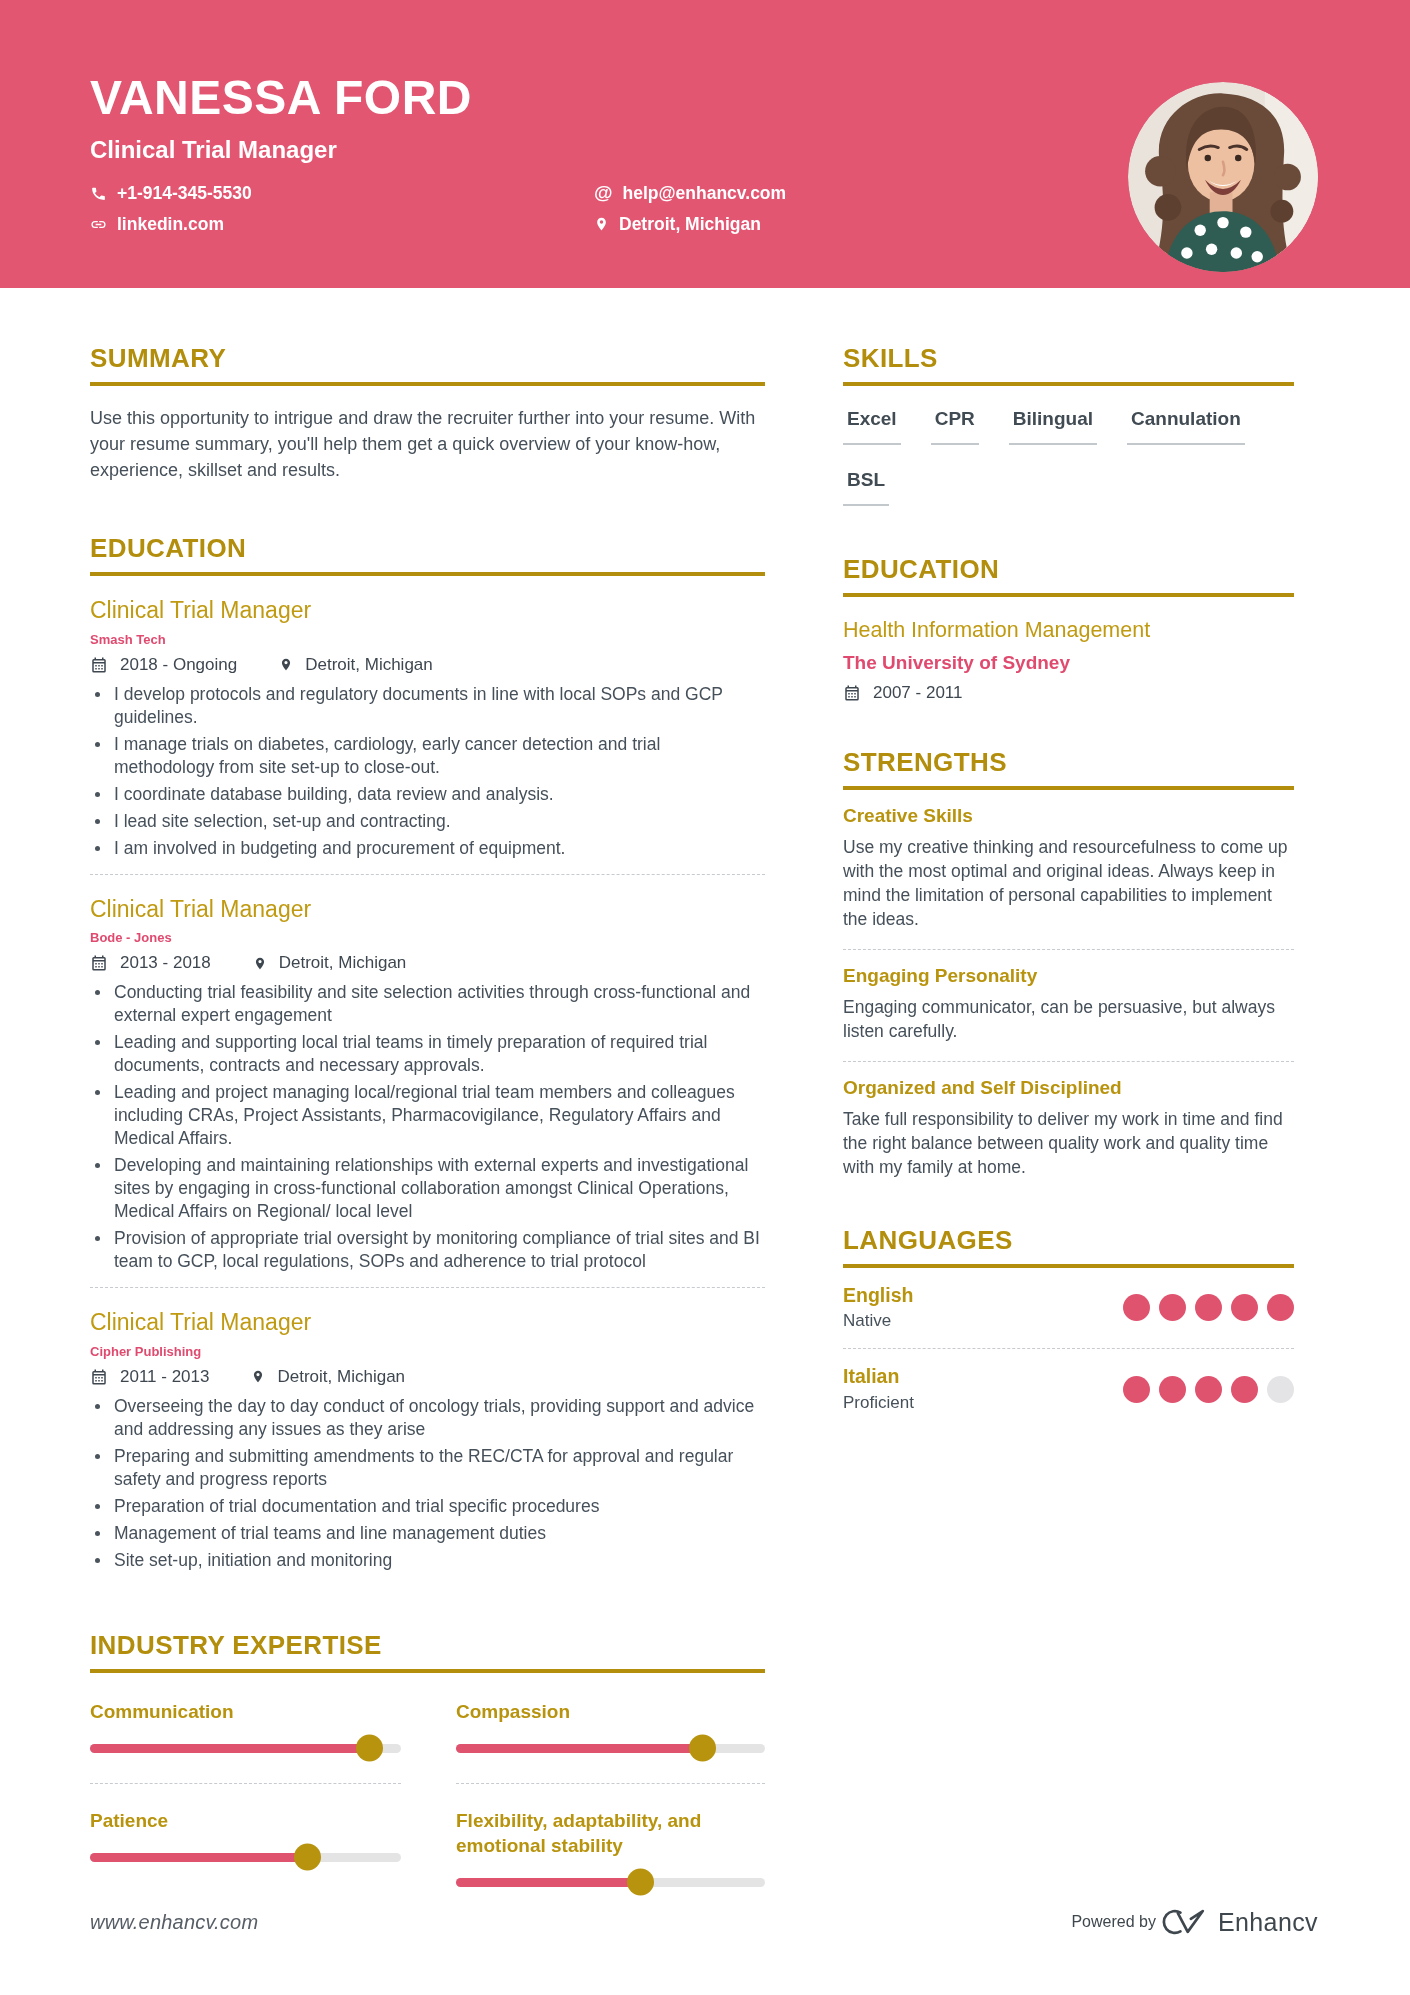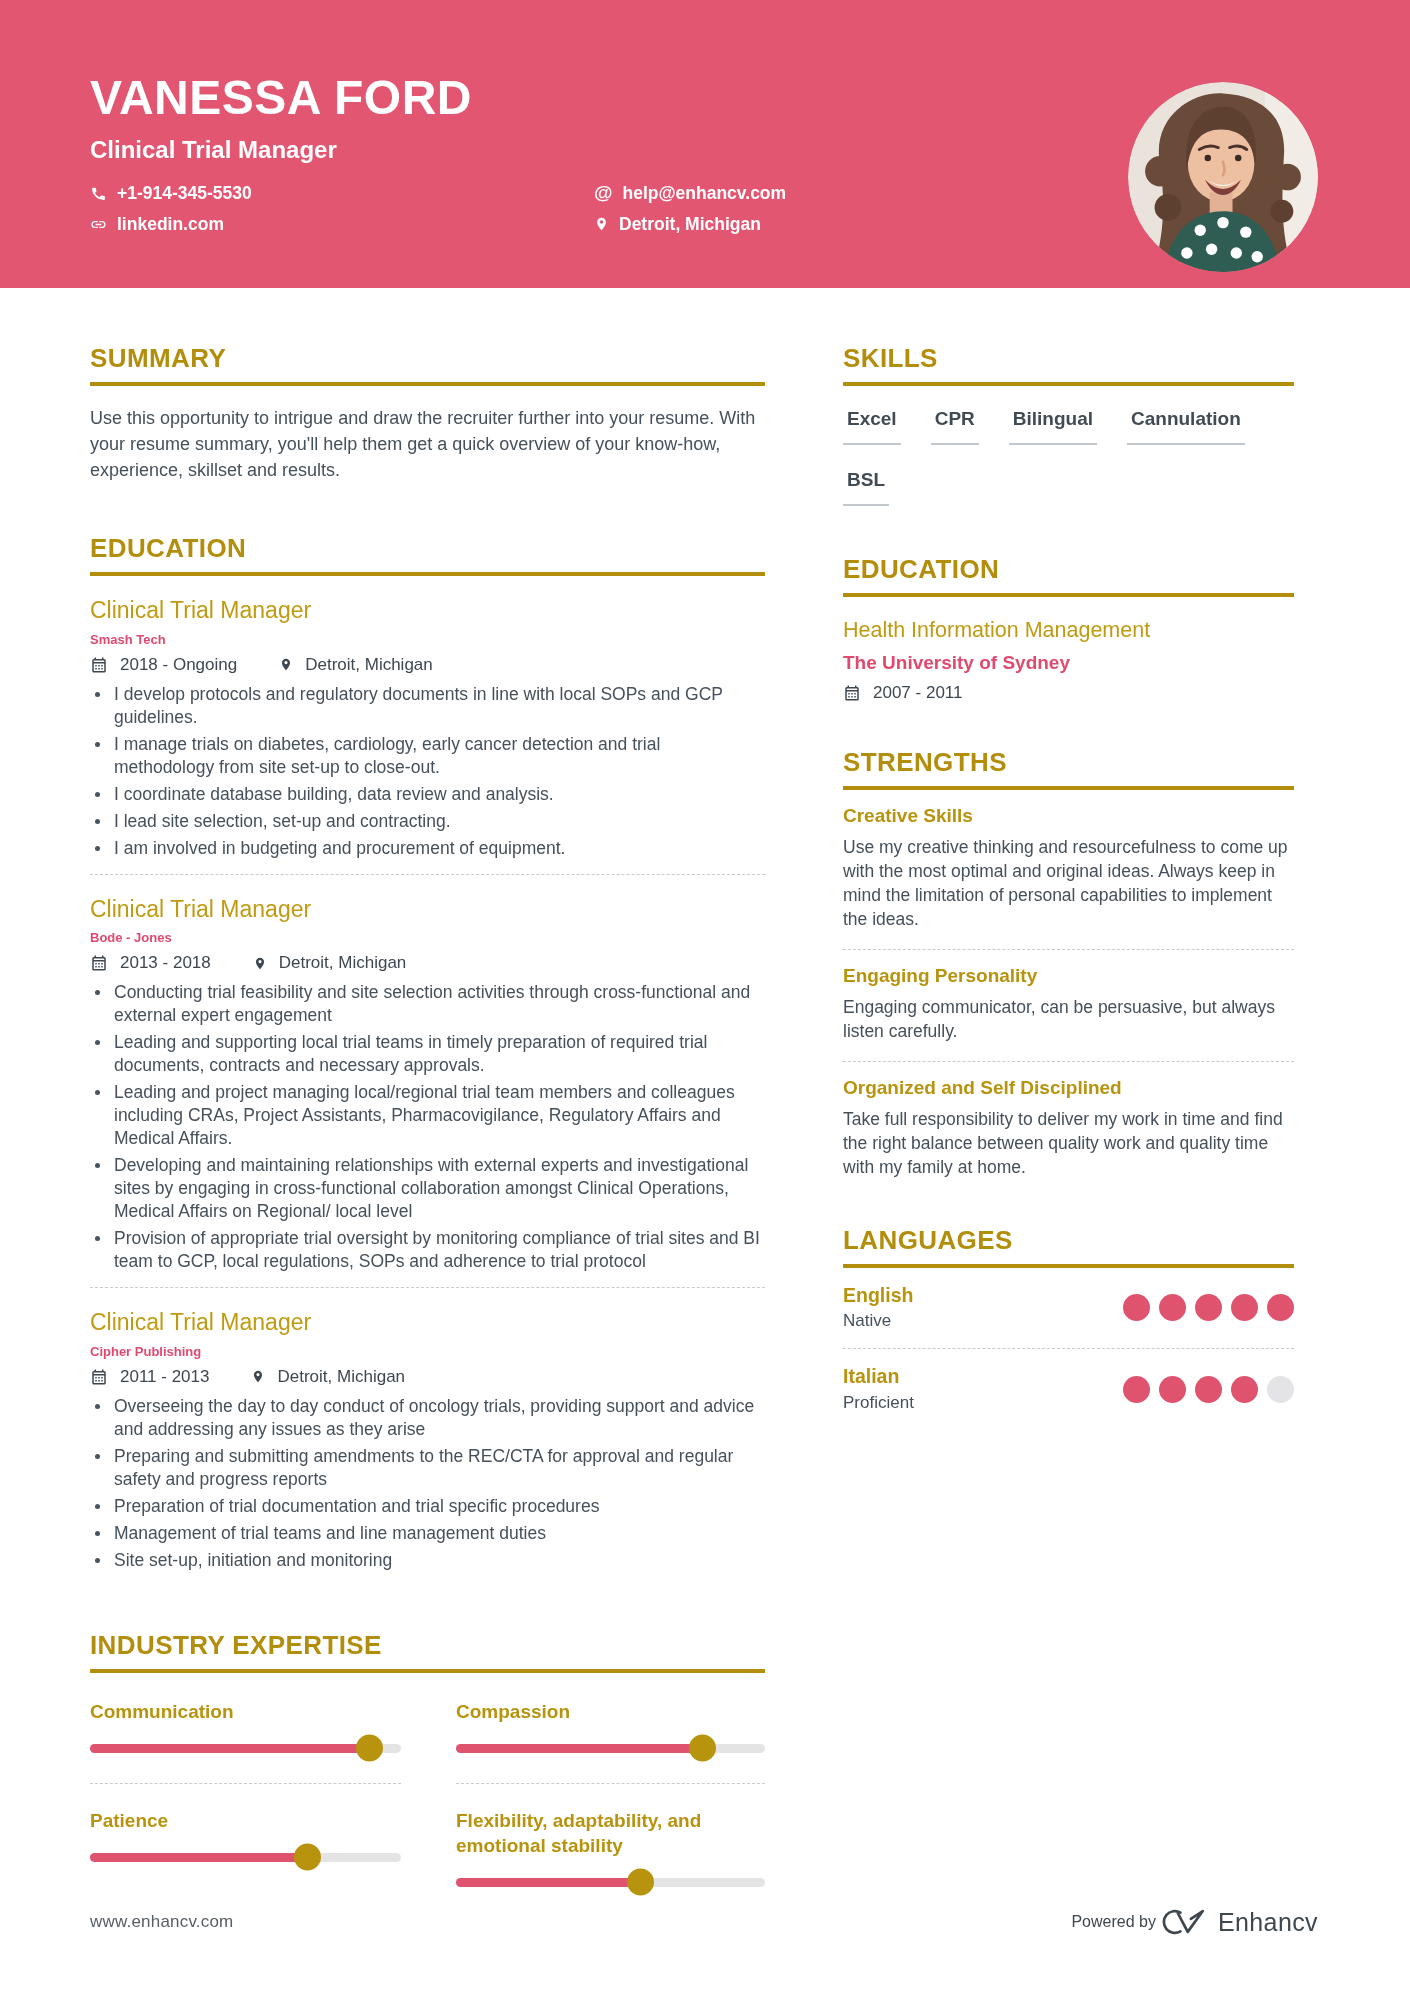--- a/index.html
+++ b/index.html
@@ -112,21 +112,21 @@
   .lang-name{color:#b8930d;font-size:19.5px;font-weight:700;line-height:1.2;}
   .lang-level{font-size:17px;color:var(--ink-soft);margin-top:4px;}
   .dots{display:flex;gap:9px;}
   .dot{width:27px;height:27px;border-radius:50%;background:#e4e4e6;}
   .dot.on{background:#e0536f;}
   
   .footer{
     position:absolute;left:90px;right:92px;top:1896px;height:52px;
     display:flex;align-items:center;justify-content:space-between;
   }
-  .footer-site{font-size:17px;color:#575e66;letter-spacing:.2px;}
+  .footer-site{font-size:20px;color:#575e66;letter-spacing:.2px;font-style:italic;}
   .powered{display:flex;align-items:center;}
   .powered-by{font-size:16px;color:#3f474e;}
   .brand{display:flex;align-items:center;gap:10px;color:#3f474e;}
   .brand-name{font-size:25px;letter-spacing:.4px;color:#3f474e;}
 </style>
 </head>
 <body>
 
 <div class="header">
   <div class="name">VANESSA FORD</div>

